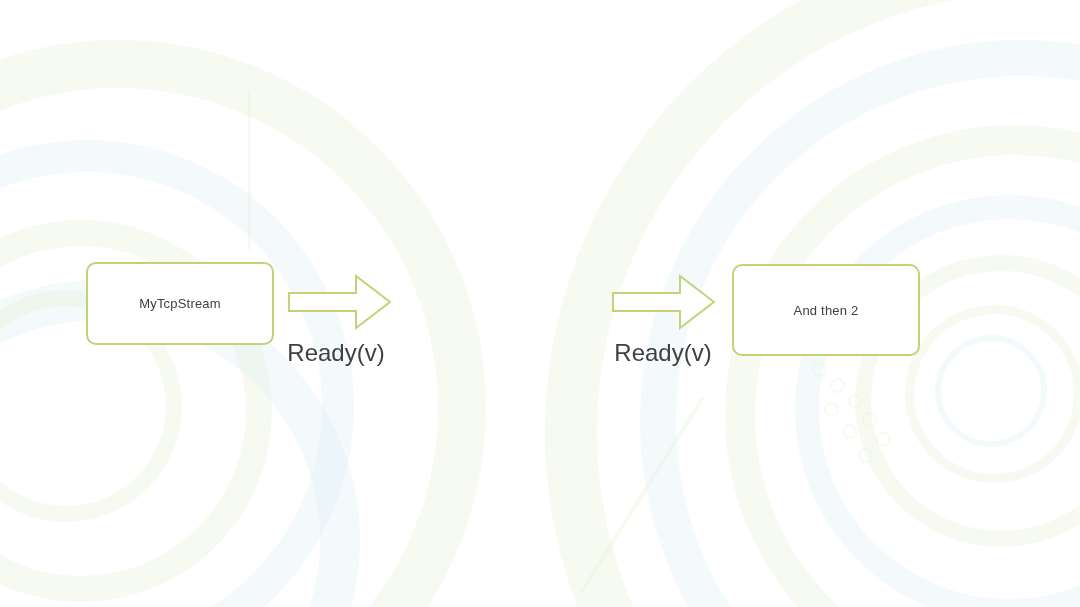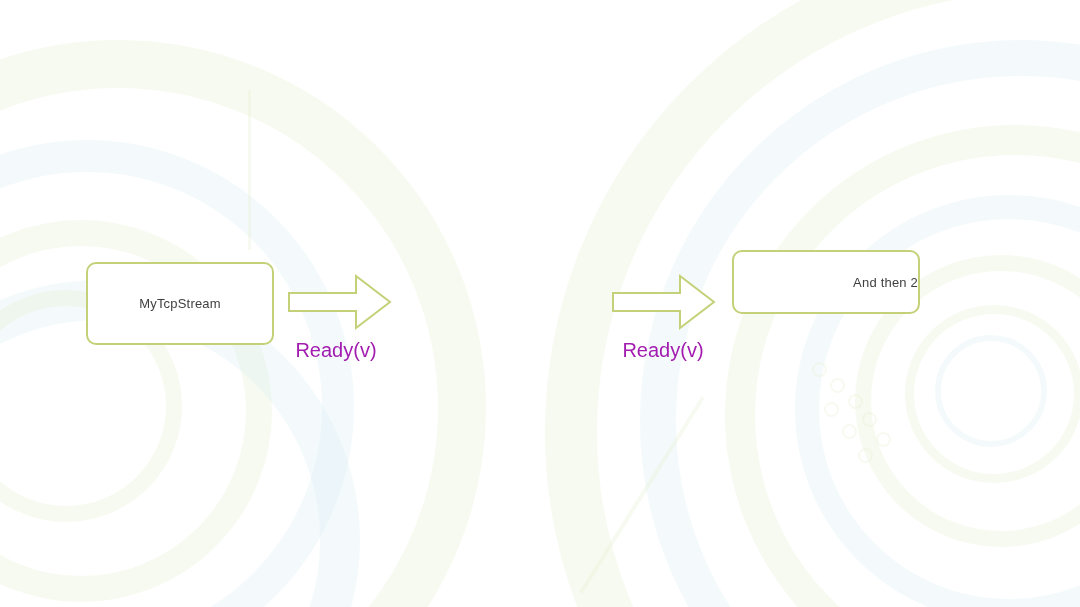--- a/index.html
+++ b/index.html
@@ -59,22 +59,22 @@
     justify-content:center;
     font-size:13px;
     color:var(--text);
     letter-spacing:0.2px;
   }
   .arrow{
     position:absolute;
   }
   .edge-label{
     position:absolute;
-    font-size:20px;
-    color:#a21caf;
+    font-size:24px;
+    color:#404040;
     text-align:center;
     white-space:nowrap;
   }
 </style>
 </head>
 <body>
 
 <div class="stage">
 
   <div class="ring soft" style="left:-250px;top:40px;width:640px;height:640px;border-width:48px;"></div>
@@ -100,21 +100,21 @@
   <div class="dot" style="left:862px;top:412px;"></div>
   <div class="dot" style="left:842px;top:424px;"></div>
   <div class="dot" style="left:876px;top:432px;"></div>
   <div class="dot" style="left:858px;top:448px;"></div>
 
   <div class="node" style="left:86px;top:262px;width:188px;height:83px;">
     <span>MyTcpStream</span>
   </div>
 
 
-  <div class="node" style="left:732px;top:250px;width:188px;height:64px;justify-content:flex-end;">
+  <div class="node" style="left:732px;top:264px;width:188px;height:92px;">
     <span>And then 2</span>
   </div>
 
   <svg class="arrow" style="left:287px;top:272px;" width="106" height="60" viewBox="0 0 106 60">
     <polygon points="2,21 69,21 69,4 103,30 69,56 69,39 2,39" fill="var(--arrow-fill)" stroke="var(--arrow-stroke)" stroke-width="2" stroke-linejoin="miter"></polygon>
   </svg>
 
   <svg class="arrow" style="left:611px;top:272px;" width="106" height="60" viewBox="0 0 106 60">
     <polygon points="2,21 69,21 69,4 103,30 69,56 69,39 2,39" fill="var(--arrow-fill)" stroke="var(--arrow-stroke)" stroke-width="2" stroke-linejoin="miter"></polygon>
   </svg>

